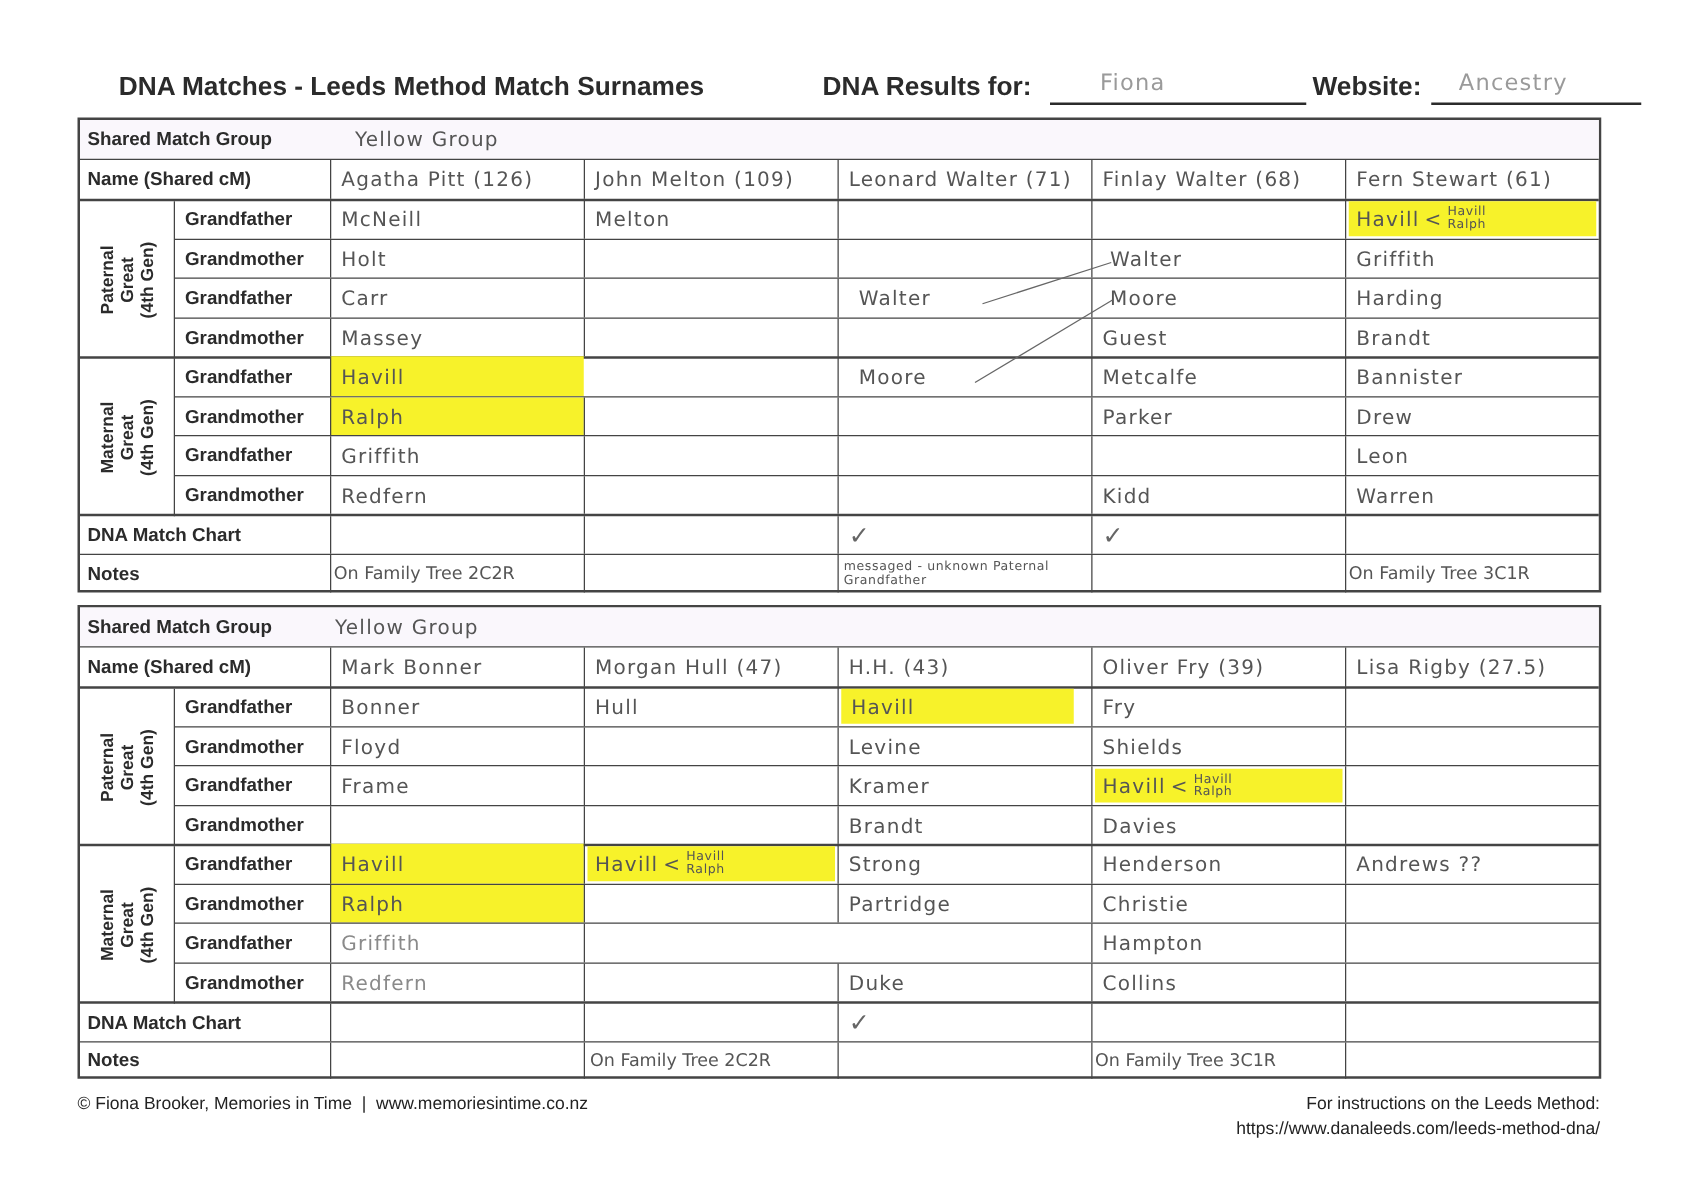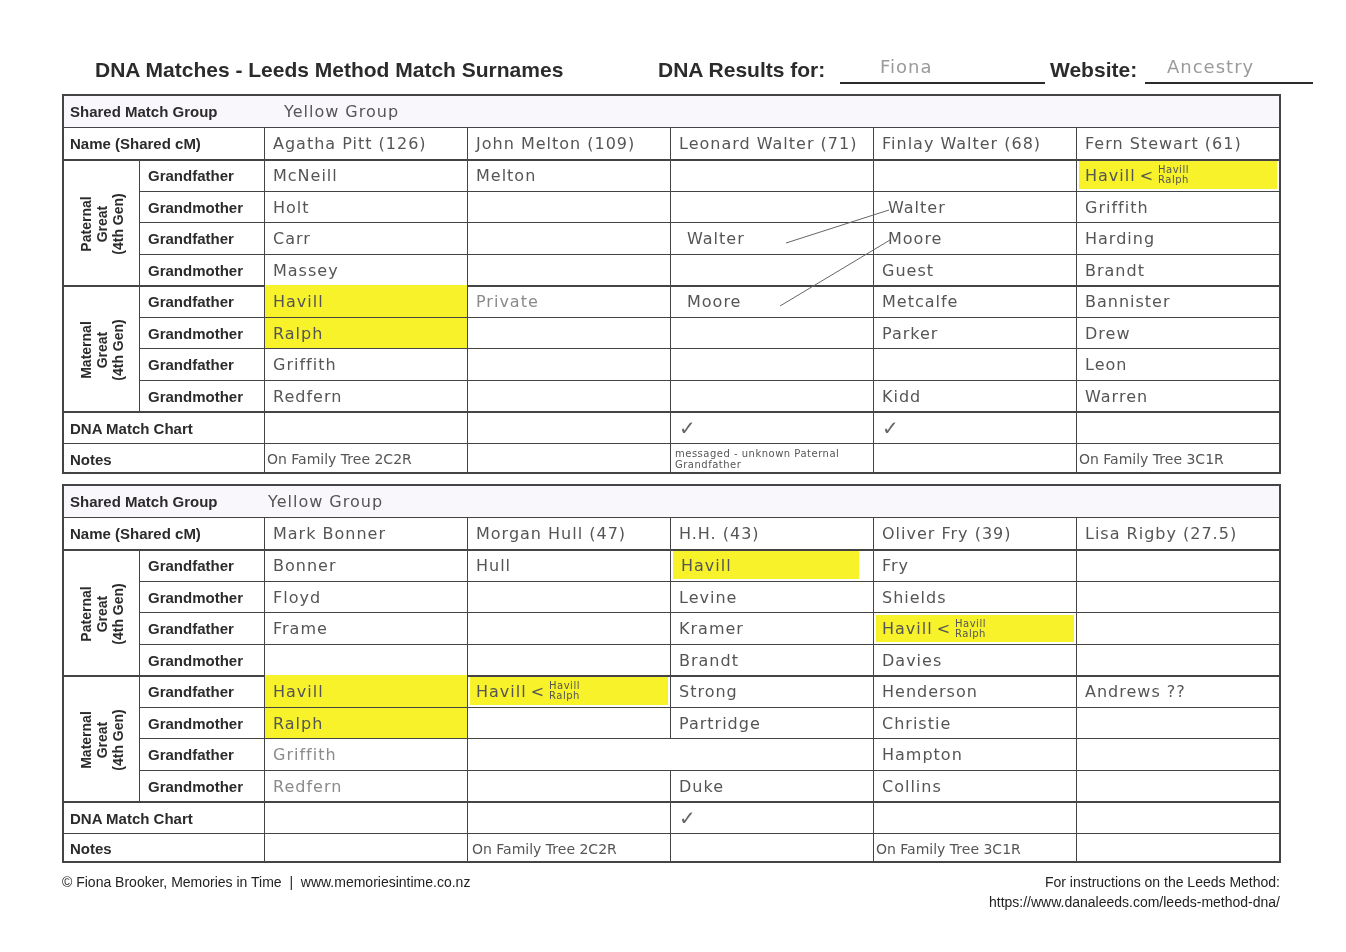--- a/index.html
+++ b/index.html
@@ -168,23 +168,20 @@
         <span>Maternal
 Great
 (4th Gen)</span>
       </div>
   </div>
   <div class="row" style="top:189px;height:32px;left:76px;border-top:none">
     <div class="rel" style="left:0;height:100%">Grandfather</div>
     <div class="col hl" style="left:124px;width:203px">
         <span class="hw">Havill</span>
       </div>
-    <div class="col" style="left:327px;width:203px">
-        <span class="hw light">Private</span>
-      </div>
     <div class="col" style="left:530px;width:203px;padding-left:16px">
         <span class="hw">Moore</span>
       </div>
     <div class="col" style="left:733px;width:203px">
         <span class="hw">Metcalfe</span>
       </div>
     <div class="col" style="left:936px;right:0">
         <span class="hw">Bannister</span>
       </div>
   </div>

